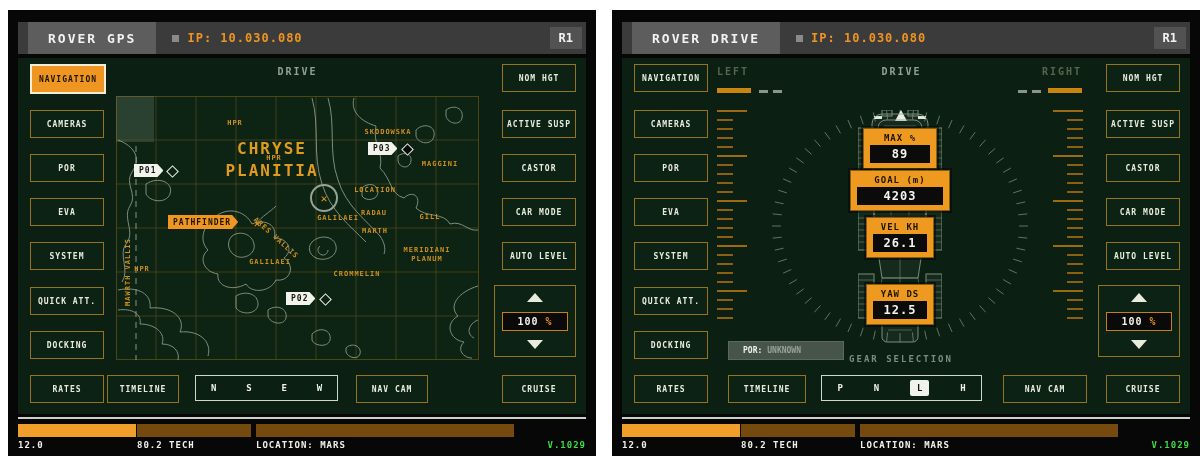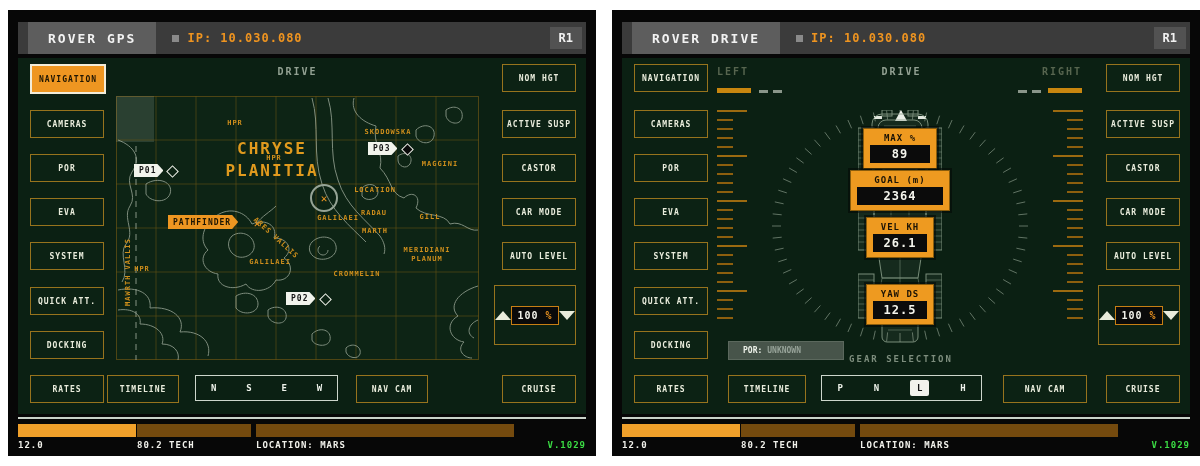--- a/index.html
+++ b/index.html
@@ -22,22 +22,22 @@
   .btn{position:absolute;width:72px;height:26px;border:1px solid #97731d;color:#e9ecdc;background:#0c2214;
        font-weight:bold;font-size:8px;letter-spacing:1px;display:flex;align-items:center;justify-content:center;white-space:nowrap;}
   .btn.active{background:#ee9621;color:#1d1503;border:2px solid #f2ecd9;}
   .col-l{left:12px;} .col-r{left:484px;}
   .y0{top:6px}.y1{top:52px}.y2{top:96px}.y3{top:140px}.y4{top:184px}.y5{top:229px}.y6{top:273px}.y7{top:317px}
 
   .center-head{position:absolute;top:8px;font-weight:bold;font-size:10px;letter-spacing:2px;color:#93a193;}
   .side-head{position:absolute;top:8px;font-weight:bold;font-size:10px;letter-spacing:2px;color:#57654f;}
 
   
-  .spinner{position:absolute;left:476px;top:227px;width:82px;height:60px;border:1px solid #97731d;background:#0c2214;
-           display:flex;align-items:center;justify-content:space-between;padding:7px 0;box-sizing:border-box;}
+  .spinner{position:absolute;left:476px;top:227px;width:82px;height:72px;border:1px solid #97731d;background:#0c2214;
+           display:flex;flex-direction:column;align-items:center;justify-content:space-between;padding:7px 0;box-sizing:border-box;}
   .tri-up{width:0;height:0;border-left:8px solid transparent;border-right:8px solid transparent;border-bottom:9px solid #e9ecdc;cursor:pointer;}
   .tri-dn{width:0;height:0;border-left:8px solid transparent;border-right:8px solid transparent;border-top:9px solid #e9ecdc;cursor:pointer;}
   .spin-val{width:64px;background:#0a0a0a;border:1px solid #c87f14;color:#f2f2ea;font-weight:bold;font-size:10px;
             letter-spacing:1px;text-align:center;padding:3px 0;}
   .spin-val .unit{color:#ee9420;}
 
   
   .map{position:absolute;left:98px;top:38px;width:363px;height:264px;background:#0d2415;}
   .map svg{position:absolute;left:0;top:0;}
   .m{position:absolute;color:#cf8f1c;font-size:7px;font-weight:bold;letter-spacing:1px;transform:translate(-50%,-50%);white-space:nowrap;}
@@ -400,21 +400,21 @@
           <path d="M30,212 H54 M30,220 H54" class="dim"></path>
         </g>
       </svg>
 
       <div class="databox" style="left:241px;top:70px;width:74px;">
         <div class="dlabel">MAX %</div>
         <div class="dvalue">89</div>
       </div>
       <div class="databox" style="left:228px;top:112px;width:100px;">
         <div class="dlabel">GOAL (m)</div>
-        <div class="dvalue">2364</div>
+        <div class="dvalue">4203</div>
       </div>
       <div class="databox" style="left:244px;top:159px;width:68px;">
         <div class="dlabel">VEL KH</div>
         <div class="dvalue">26.1</div>
       </div>
       <div class="databox" style="left:244px;top:226px;width:68px;">
         <div class="dlabel">YAW DS</div>
         <div class="dvalue">12.5</div>
       </div>
 

